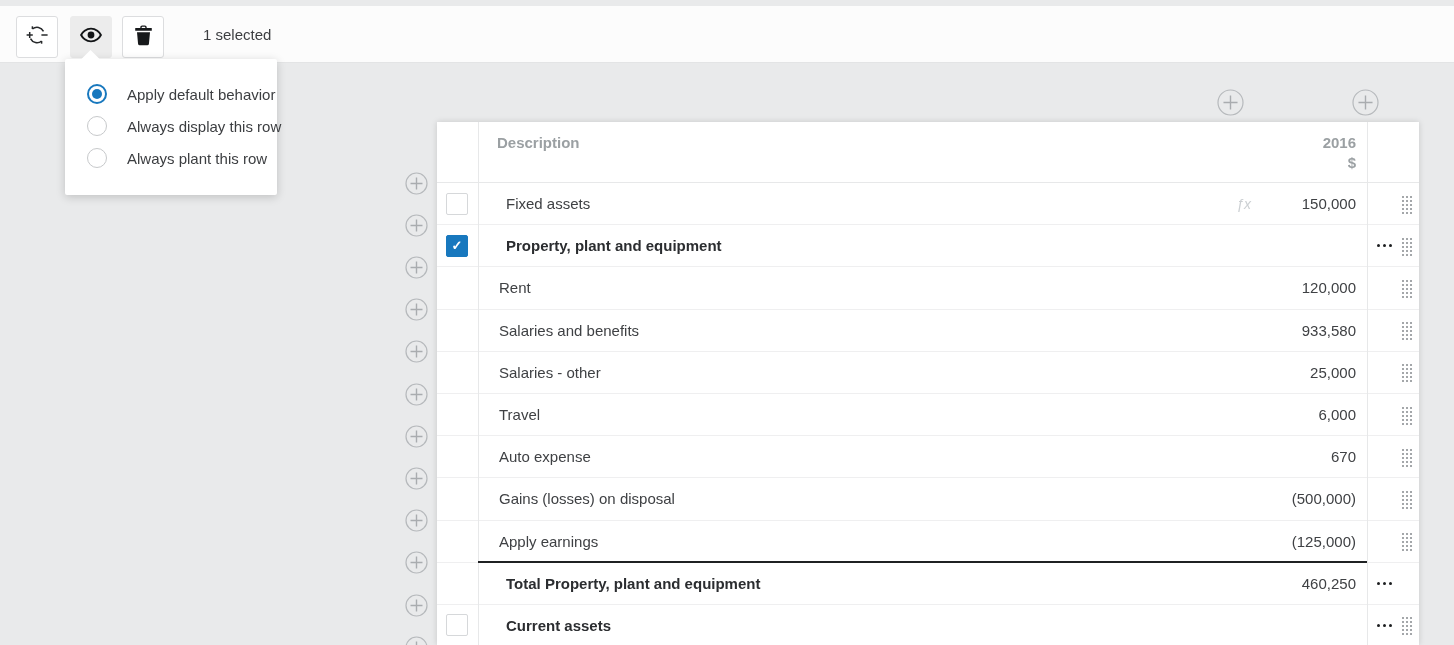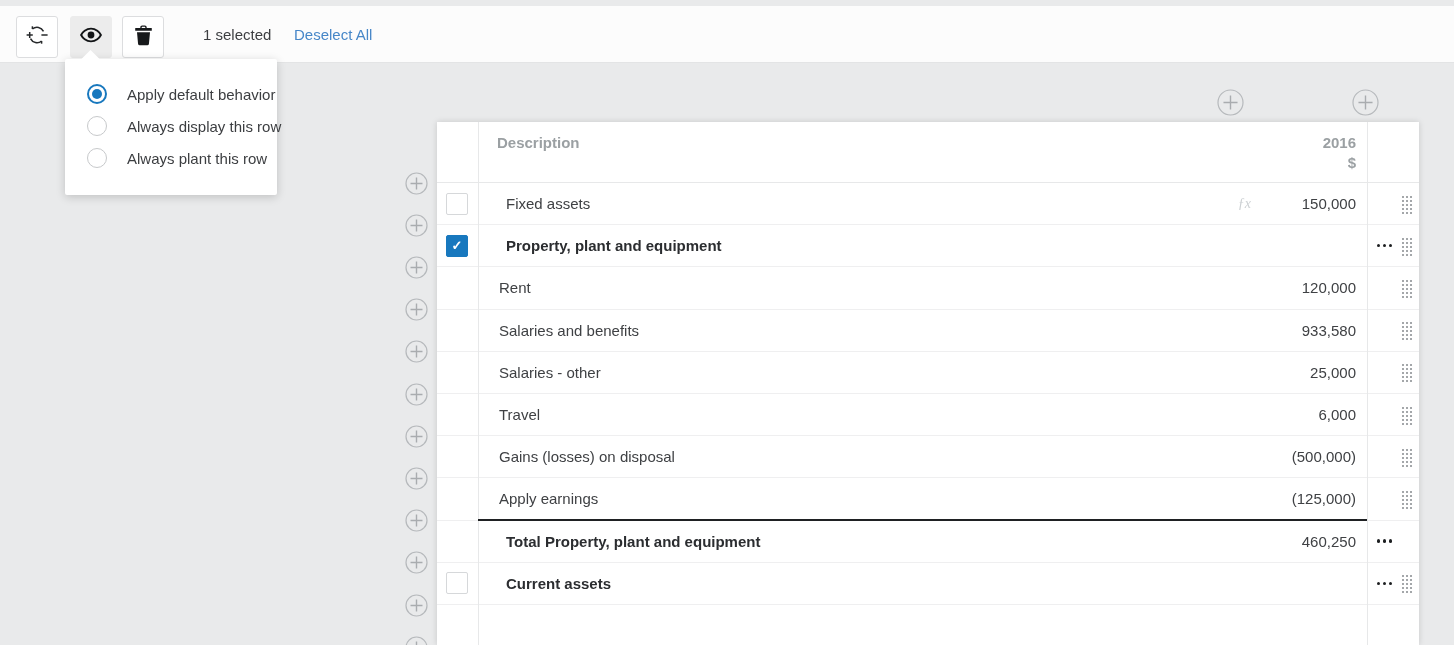--- a/index.html
+++ b/index.html
@@ -36,21 +36,21 @@
   .thead{position:relative;height:61px;border-bottom:1px solid #e7e8e9}
   .desc-h{position:absolute;left:60px;top:12px;font-size:15px;font-weight:700;color:var(--text-muted,#9ba0a3)}
   .year-h{position:absolute;right:63px;top:11px;text-align:right;font-size:15px;font-weight:700;color:var(--text-muted,#9ba0a3);line-height:20px}
   .trow{position:relative;height:42.2px;border-bottom:1px solid #efeff0;font-size:15px;color:var(--text,#3f4144)}
   .trow.bold .row-label{font-weight:700;color:var(--text-bold,#2b2d30)}
   .row-cb{position:absolute;left:9px;top:50%;transform:translateY(-50%);width:22px;height:22px;border:1px solid #d6d8da;border-radius:2px;background:#fff;cursor:pointer;display:flex;align-items:center;justify-content:center;font-size:13px;font-weight:700;color:#fff;z-index:4}
   .row-cb.checked{background:var(--accent-blue,#1878be);border-color:var(--accent-blue,#1878be)}
   .row-label{position:absolute;left:41px;right:160px;top:0;height:100%;display:flex;align-items:center;padding-left:28px;white-space:nowrap;overflow:hidden;cursor:text}
   .trow.indent .row-label{padding-left:21px}
   .row-value{position:absolute;right:63px;top:0;height:100%;display:flex;align-items:center;cursor:text}
-  .fx-ind{position:absolute;right:168px;top:0;height:100%;display:flex;align-items:center;font-style:italic;font-family:Liberation Serif, serif;color:#ccd0d3;font-size:14px}
+  .fx-ind{position:absolute;right:168px;top:0;height:100%;display:flex;align-items:center;font-style:italic;font-family:Liberation Sans, sans-serif;color:#ccd0d3;font-size:14px}
   .row-menu{position:absolute;left:937px;top:0;height:100%;display:flex;align-items:center;gap:2.4px;cursor:pointer;padding:0 3px}
   .row-menu i{width:3.4px;height:3.4px;border-radius:50%;background:#1d1f21;display:block}
   .drag-handle{position:absolute;left:963px;top:50%;transform:translateY(-50%);width:12px;height:20px;cursor:grab;background-image:radial-gradient(circle,#a4a7aa 1.1px,transparent 1.45px);background-size:4px 4px;background-position:1px 1px}
   .subtotal-bar{position:absolute;left:41px;width:889px;bottom:-1px;height:2px;background:var(--subtotal-line,#1f2123);z-index:4}
 </style>
 </head>
 <body>
 
 <div class="toolbar">
   <div class="tbtn" id="btn-sync">
@@ -76,21 +76,20 @@
   <div class="tbtn" id="btn-trash">
     <span>
       <svg width="19" height="21" viewBox="0 0 19 21">
         <path d="M7 3.1 v-0.9 a1.1 1.1 0 0 1 1.1-1.1 h2.8 a1.1 1.1 0 0 1 1.1 1.1 v0.9" fill="none" stroke="#17191b" stroke-width="1.4"></path>
         <rect x="1.2" y="3.1" width="16.6" height="2.6" rx="0.5" fill="#17191b"></rect>
         <path d="M3 7.2 h13 l-1.05 11.6 a1.7 1.7 0 0 1-1.7 1.5 H5.75 a1.7 1.7 0 0 1-1.7-1.5 Z" fill="#17191b"></path>
       </svg>
     </span>
   </div>
   <div class="selected-count">1 selected</div>
-  <div class="deselect">Deselect All</div>
 </div>
 
 <div class="popup">
   <div class="caret"></div>
   <div id="menu-options">
       <div class="menu-option">
         <span class="radio sel"></span>
         <span class="opt-label">Apply default behavior</span>
       </div>
       <div class="menu-option">
@@ -168,20 +167,29 @@
 
     <div class="row-label">Travel</div>
 
     <div class="row-value">6,000</div>
 
     <div class="drag-handle"></div>
 
   </div>
       <div class="trow indent">
 
+    <div class="row-label">Auto expense</div>
+
+    <div class="row-value">670</div>
+
+    <div class="drag-handle"></div>
+
+  </div>
+      <div class="trow indent">
+
     <div class="row-label">Gains (losses) on disposal</div>
 
     <div class="row-value">(500,000)</div>
 
     <div class="drag-handle"></div>
 
   </div>
       <div class="trow indent">
 
     <div class="row-label">Apply earnings</div>

